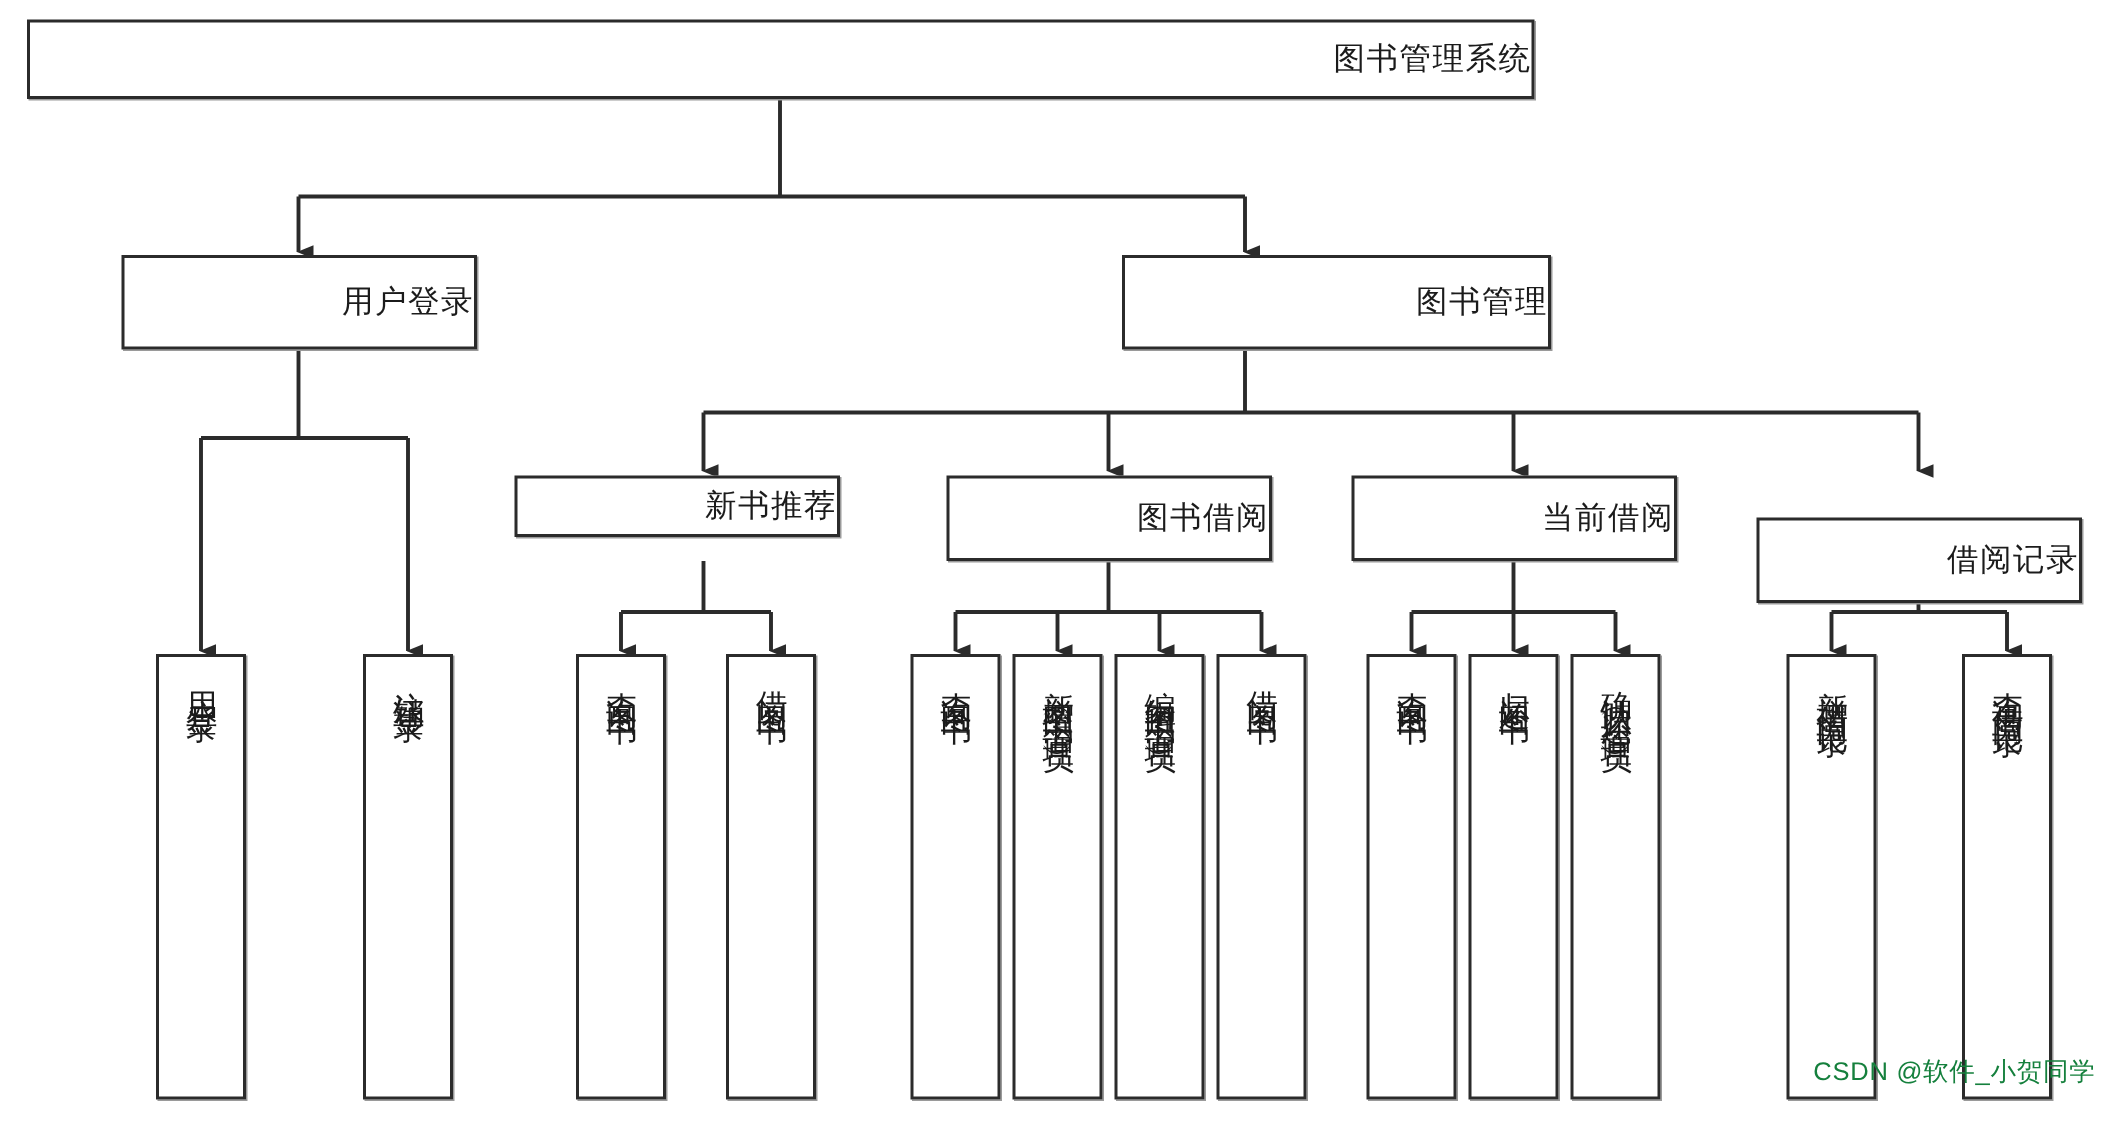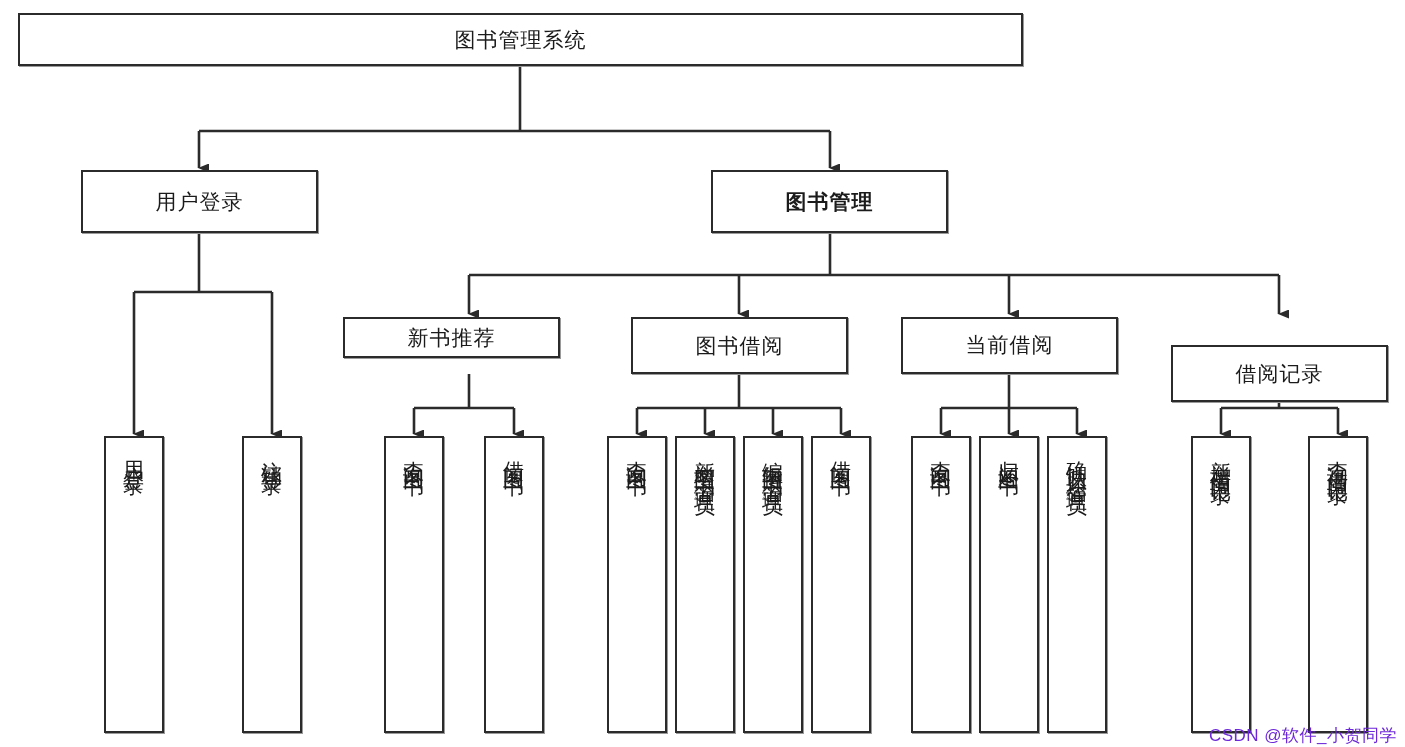--- a/index.html
+++ b/index.html
@@ -23,21 +23,21 @@
     height: 747px;
     pointer-events: none;
   }
   .node {
     position: absolute;
     box-sizing: border-box;
     background: #ffffff;
     border: 2px solid #2b2b2b;
     display: flex;
     align-items: center;
-    justify-content: center;
+    justify-content: flex-end;
     color: #1b1b1b;
     box-shadow: 1px 1px 0 #9a9a9a;
   }
   .node-label {
     display: block;
     text-align: center;
     line-height: 1.12;
     white-space: pre;
   }
   .node.horiz .node-label {
@@ -56,23 +56,23 @@
   .node.vert .node-label {
     writing-mode: vertical-rl;
     text-orientation: upright;
     font-size: 21px;
     letter-spacing: 5px;
     line-height: 1;
   }
   #watermark {
     position: absolute;
     right: 8px;
-    bottom: 0;
+    bottom: 21px;
     font-size: 17px;
-    color: #6d28d9;
+    color: #15803d;
     letter-spacing: 0.5px;
     white-space: nowrap;
     user-select: none;
   }
 </style>
 </head>
 <body>
 
 <div id="canvas">
 
@@ -126,21 +126,21 @@
     </g>
   </svg>
 
   <div class="node root horiz" style="left:18px; top:13px; width:1005px; height:53px;">
     <span class="node-label">图书管理系统</span>
   </div>
 
   <div class="node horiz" style="left:81px; top:170px; width:237px; height:63px;">
     <span class="node-label">用户登录</span>
   </div>
-  <div class="node horiz" style="left:711px; top:170px; width:237px; height:63px;font-weight:bold;">
+  <div class="node horiz" style="left:748px; top:170px; width:286px; height:63px;">
     <span class="node-label">图书管理</span>
   </div>
 
   <div class="node horiz" style="left:343px; top:317px; width:217px; height:41px;">
     <span class="node-label">新书推荐</span>
   </div>
   <div class="node horiz" style="left:631px; top:317px; width:217px; height:57px;">
     <span class="node-label">图书借阅</span>
   </div>
   <div class="node horiz" style="left:901px; top:317px; width:217px; height:57px;font-family:Liberation Serif, serif;">

